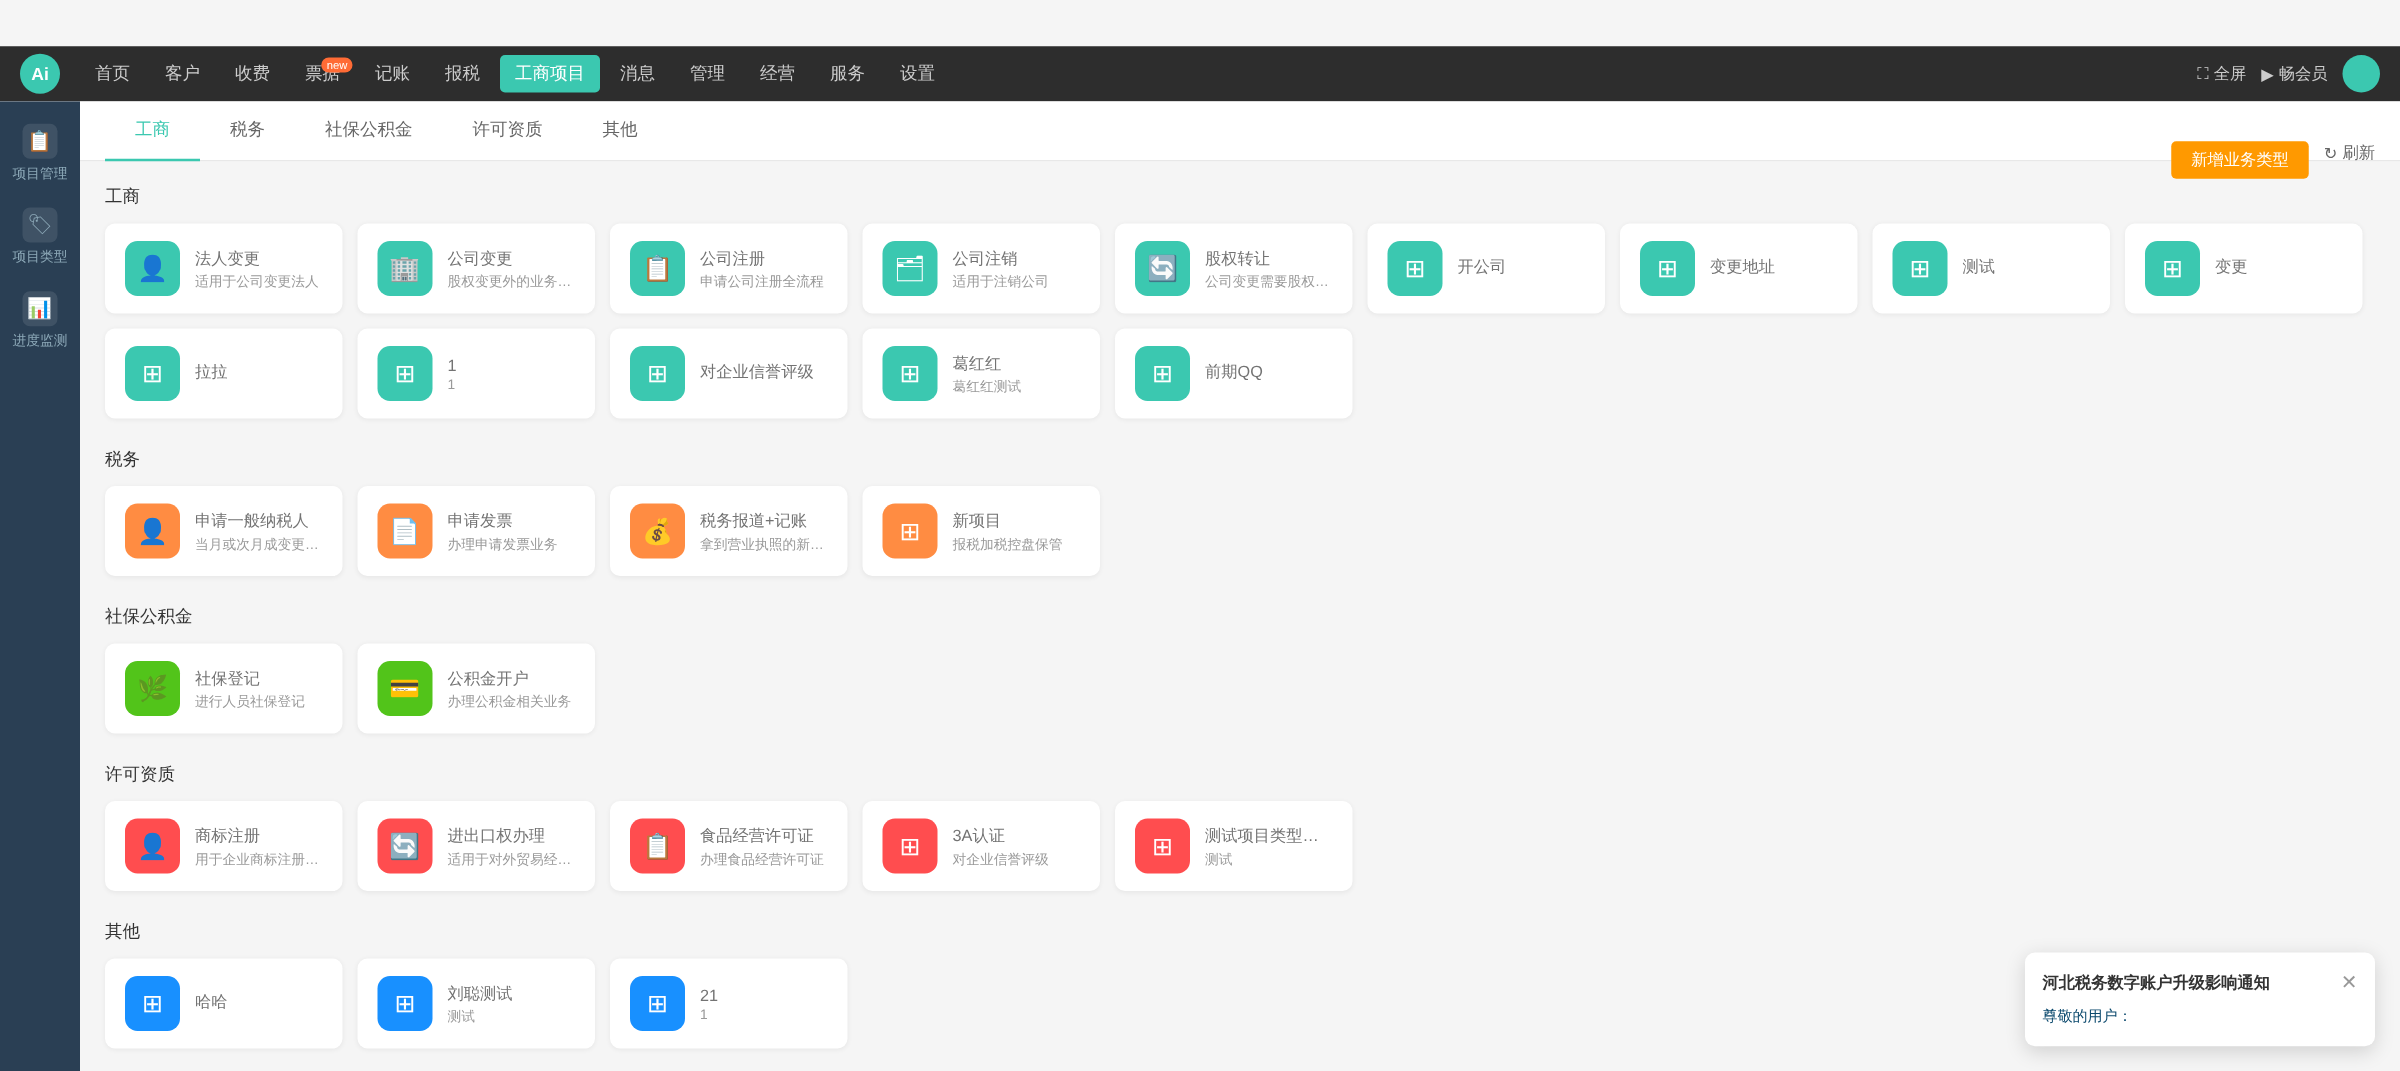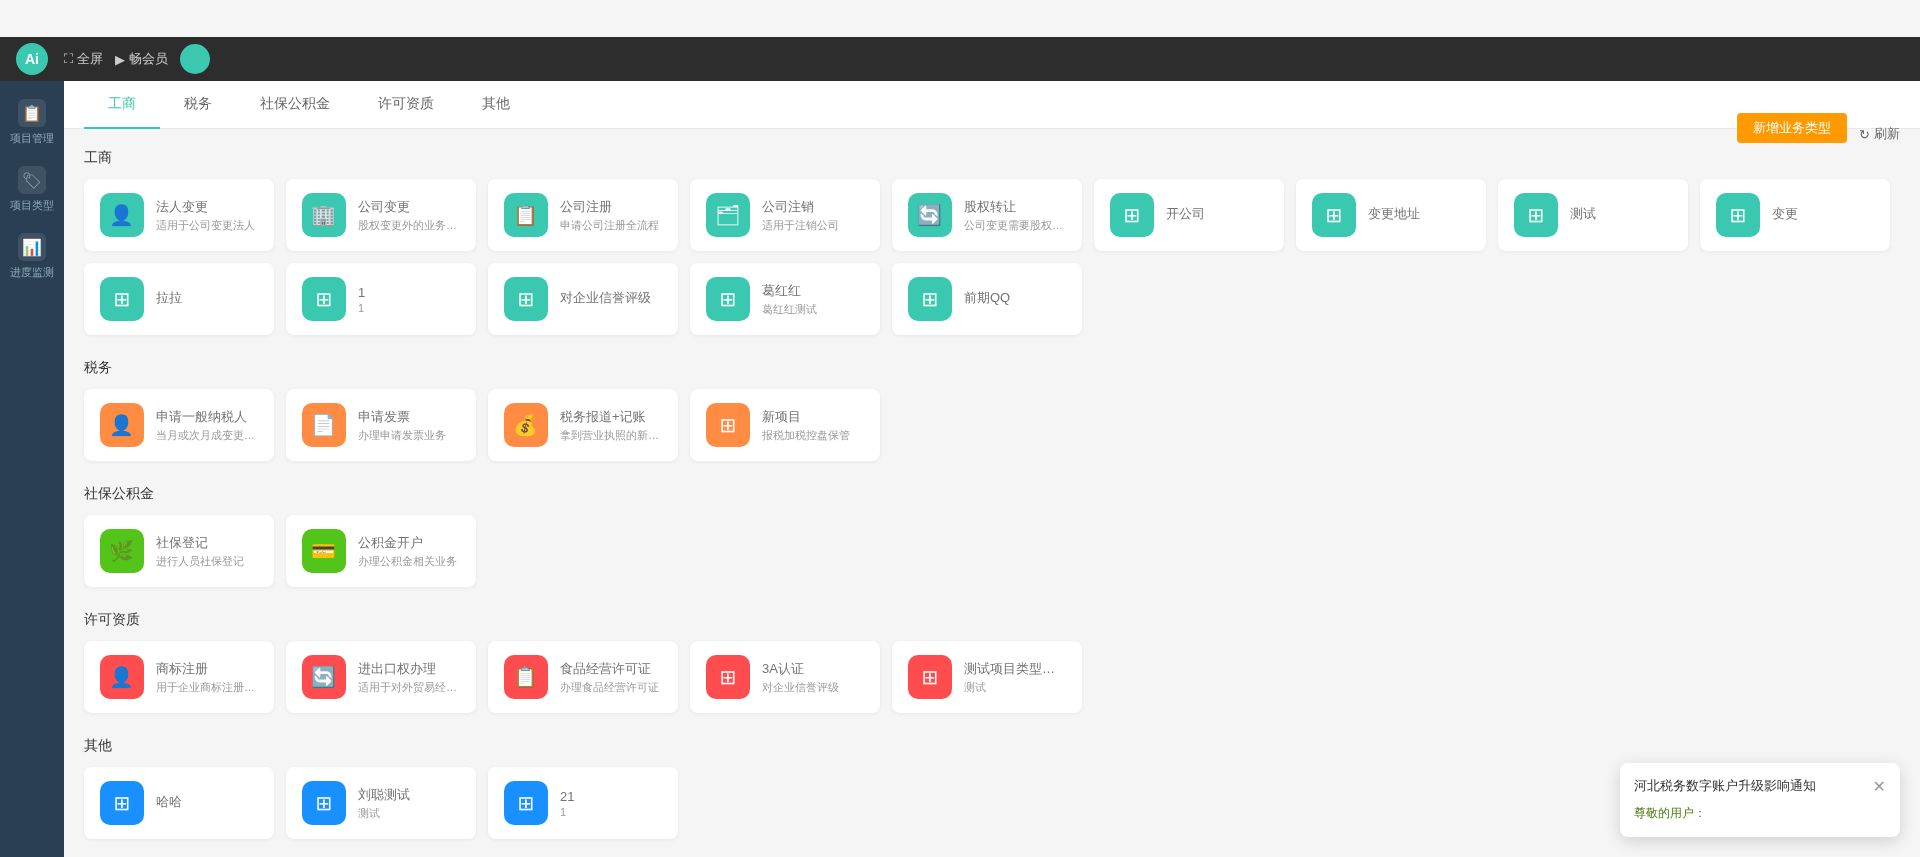--- a/index.html
+++ b/index.html
@@ -26,21 +26,21 @@
     .sidebar-item span { font-size: 11px; text-align: center; }
 
     
     .content-area { flex: 1; display: flex; flex-direction: column; overflow: hidden; }
 
     
     .sub-tabs { background: white; border-bottom: 1px solid #e8e8e8; display: flex; align-items: center; padding: 0 20px; height: 48px; flex-shrink: 0; justify-content: space-between; }
     .sub-tabs-left { display: flex; align-items: center; gap: 0; }
     .sub-tab { padding: 14px 24px; cursor: pointer; font-size: 14px; color: #666; border-bottom: 2px solid transparent; }
     .sub-tab.active { color: #3bc8b0; border-bottom: 2px solid #3bc8b0; font-weight: 500; }
-    .sub-tabs-right { display: flex; align-items: flex-end; gap: 12px; margin-top: 47px; }
+    .sub-tabs-right { display: flex; align-items: flex-start; gap: 12px; margin-top: 47px; }
     .btn-new-type { background: #f90; color: white; border: none; padding: 6px 16px; border-radius: 4px; cursor: pointer; font-size: 13px; }
     .btn-refresh { background: none; border: none; color: #666; cursor: pointer; font-size: 13px; display: flex; align-items: center; gap: 4px; }
 
     
     .scroll-content { flex: 1; overflow-y: auto; padding: 20px; }
 
     
     .section-title { font-size: 14px; color: #333; font-weight: 500; margin-bottom: 12px; }
 
     
@@ -56,29 +56,46 @@
     
     .bg-teal { background: #3bc8b0; }
     .bg-orange { background: #ff8c42; }
     .bg-green { background: #52c41a; }
     .bg-red { background: #ff4d4f; }
     .bg-blue { background: #1890ff; }
 
     
     .notification-popup { position: fixed; bottom: 20px; right: 20px; background: white; border-radius: 8px; box-shadow: 0 4px 16px rgba(0,0,0,0.15); width: 280px; padding: 14px; font-size: 12px; color: #333; }
     .notification-header { display: flex; justify-content: space-between; align-items: center; margin-bottom: 8px; }
-    .notification-title { font-weight: 400; font-size: 13px; }
+    .notification-title { font-weight: 700; font-size: 13px; }
     .notification-close { cursor: pointer; color: #999; font-size: 16px; }
-    .notification-body { color: #4d7c0f; line-height: 1.6; }
+    .notification-body { color: #0c4a6e; line-height: 1.6; }
   </style>
 </head>
 <body>
 
 <div class="top-nav">
   <div class="logo">Ai</div>
+  <div class="nav-items">
+    <div class="nav-item">首页</div>
+    <div class="nav-item">客户</div>
+    <div class="nav-item">收费</div>
+    <div class="nav-item" style="position:relative">
+      <span>票据</span>
+      <span class="badge">new</span>
+    </div>
+    <div class="nav-item">记账</div>
+    <div class="nav-item">报税</div>
+    <div class="nav-item active">工商项目</div>
+    <div class="nav-item">消息</div>
+    <div class="nav-item">管理</div>
+    <div class="nav-item">经营</div>
+    <div class="nav-item">服务</div>
+    <div class="nav-item">设置</div>
+  </div>
   <div class="nav-right">
     <div class="fullscreen-btn">
       <span>⛶</span>
       <span>全屏</span>
     </div>
     <div class="member-btn">
       <span>▶</span>
       <span>畅会员</span>
     </div>
     <div class="avatar"></div>

